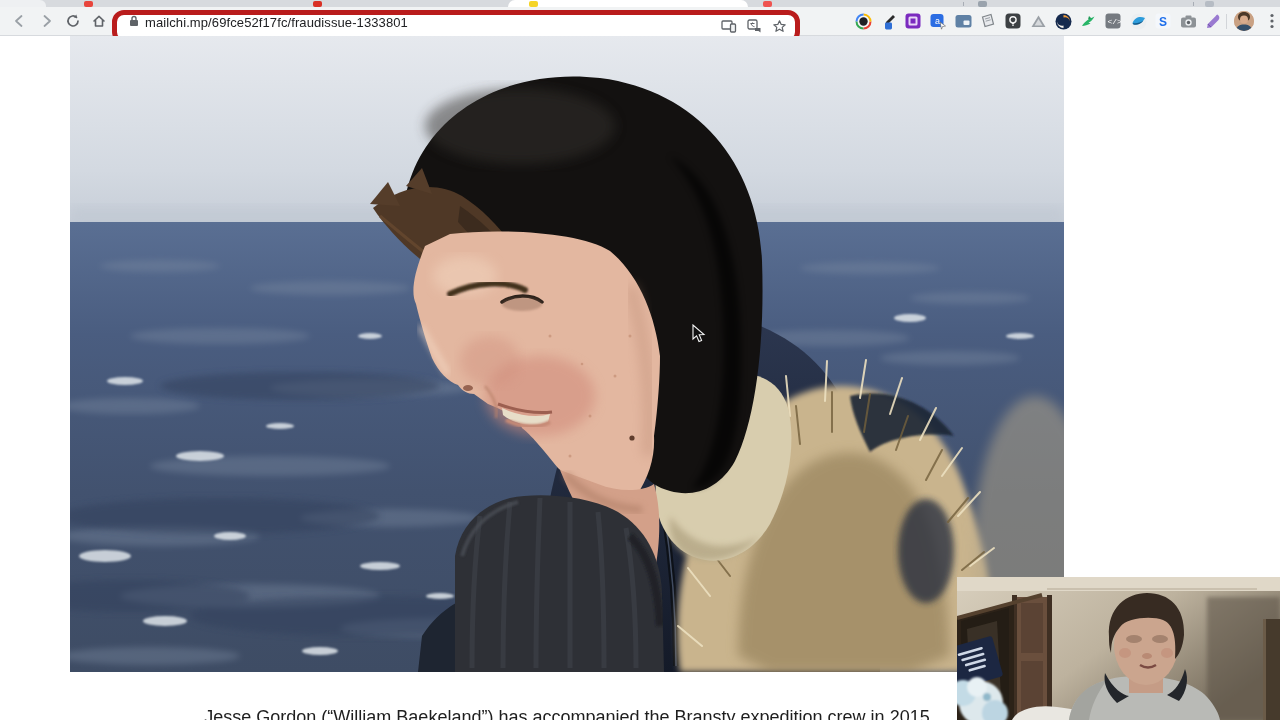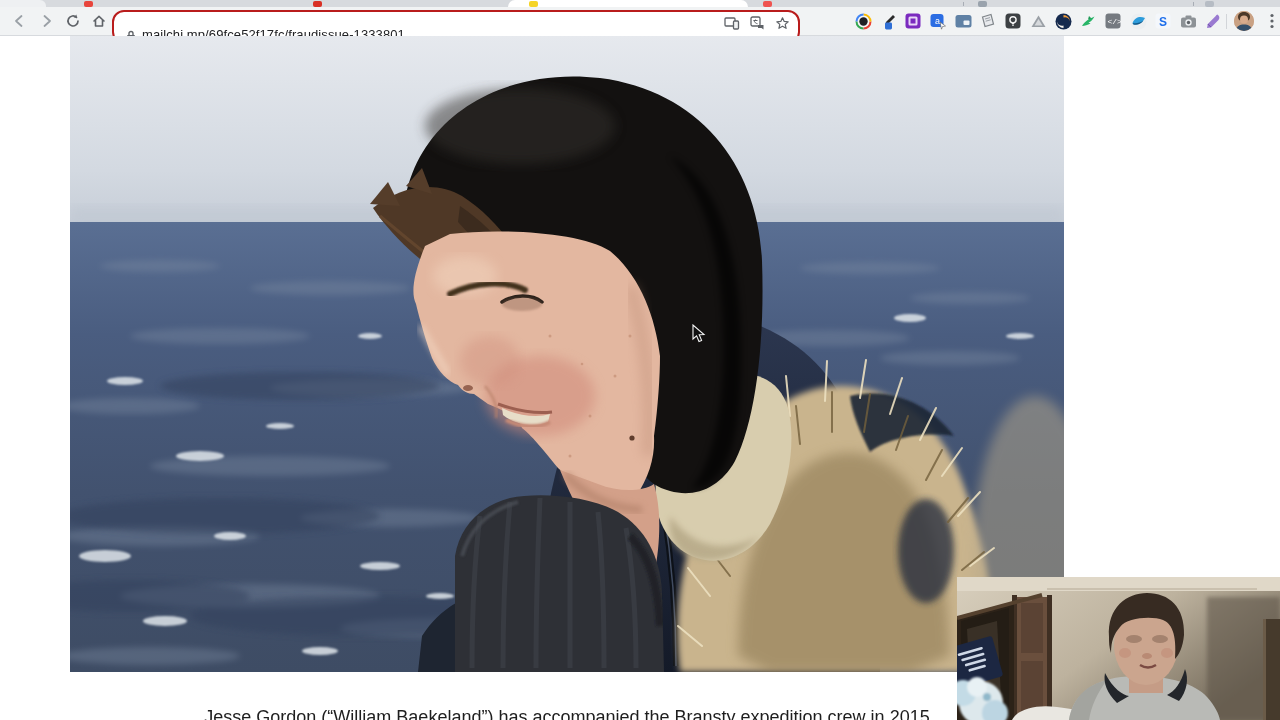--- a/index.html
+++ b/index.html
@@ -7,21 +7,21 @@
           font-family:"Liberation Sans",sans-serif;}
   
   .tabstrip{position:absolute;left:0;top:0;width:1280px;height:7px;background:#d7dade;}
   .tabstrip .left-sliver{position:absolute;left:0;top:0;width:46px;height:7px;background:#eef0f2;border-radius:0 6px 0 0;}
   .active-tab{position:absolute;left:508px;top:0;width:240px;height:7px;background:#ffffff;border-radius:8px 8px 0 0;}
   .tab-divider{position:absolute;top:2px;width:1px;height:4px;background:#a8adb5;}
   .favicon-dot{position:absolute;top:1px;width:9px;height:6px;border-radius:2px;}
   
   .toolbar{position:absolute;left:0;top:7px;width:1280px;height:28px;background:#f1f3f4;border-bottom:1px solid #d7dade;}
   .navbtn{position:absolute;top:3px;width:22px;height:22px;display:flex;align-items:center;justify-content:center;border-radius:50%;}
-  .omnibox{position:absolute;left:112px;top:3px;width:688px;height:34px;background:#ffffff;border:2px solid #b91c1c;border-radius:12px;box-sizing:border-box;display:flex;align-items:flex-end;}
+  .omnibox{position:absolute;left:112px;top:3px;width:688px;height:34px;background:#ffffff;border:5px solid #b91c1c;border-radius:12px;box-sizing:border-box;display:flex;align-items:flex-start;}
   .omni-url{font-size:13px;color:#202124;margin-left:6px;white-space:nowrap;letter-spacing:.1px;}
   .omni-right{position:absolute;right:8px;top:0;height:22px;display:flex;align-items:center;gap:10px;}
   .ext{position:absolute;top:5px;width:18px;height:18px;display:flex;align-items:center;justify-content:center;}
   .sep{position:absolute;left:1226px;top:7px;width:1px;height:15px;background:#d2d5d9;}
   .avatar{position:absolute;left:1234px;top:4px;width:20px;height:20px;border-radius:50%;overflow:hidden;background:#c9a183;}
   .kebab{position:absolute;left:1263px;top:5px;width:18px;height:18px;display:flex;align-items:center;justify-content:center;}
   
   .photo{position:absolute;left:70px;top:36px;width:994px;height:636px;}
   .caption{position:absolute;left:70px;top:707px;width:994px;text-align:center;font-size:18px;color:#1e1e1e;}
   .webcam{position:absolute;left:957px;top:577px;width:323px;height:143px;}

